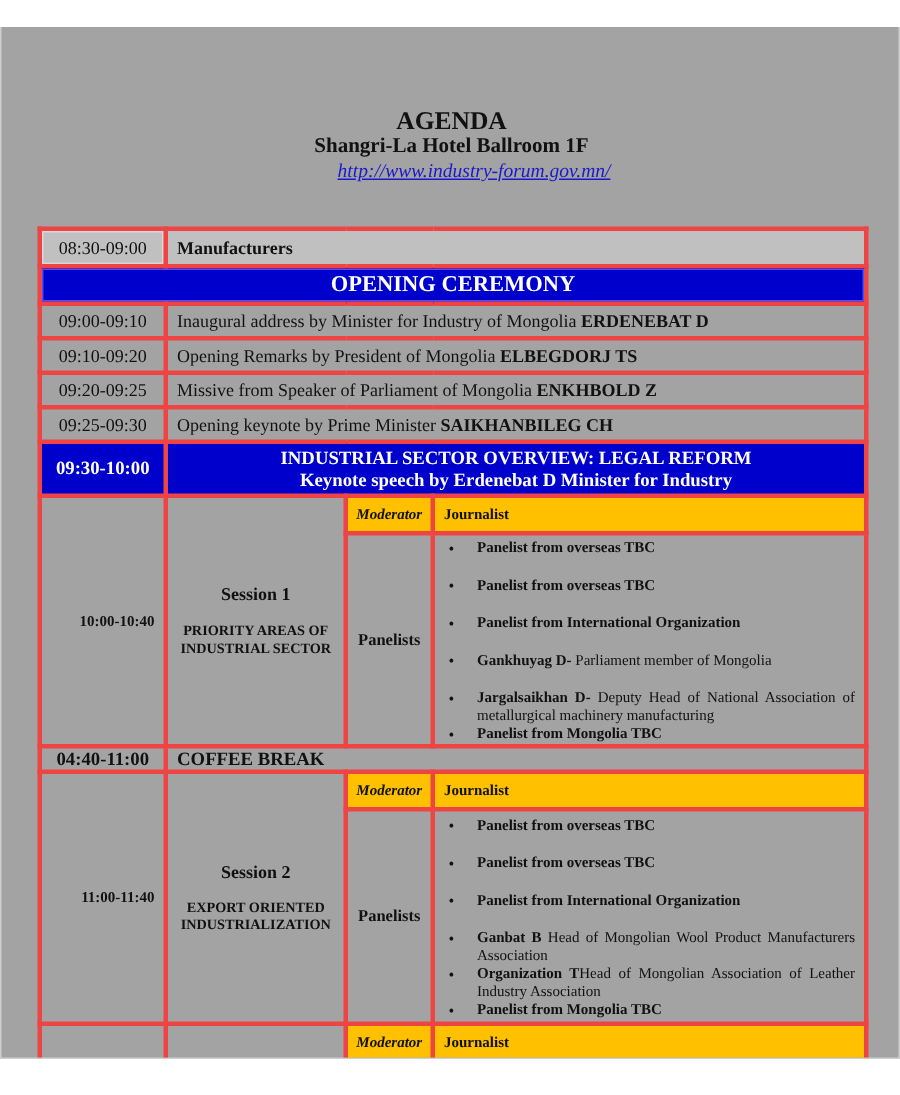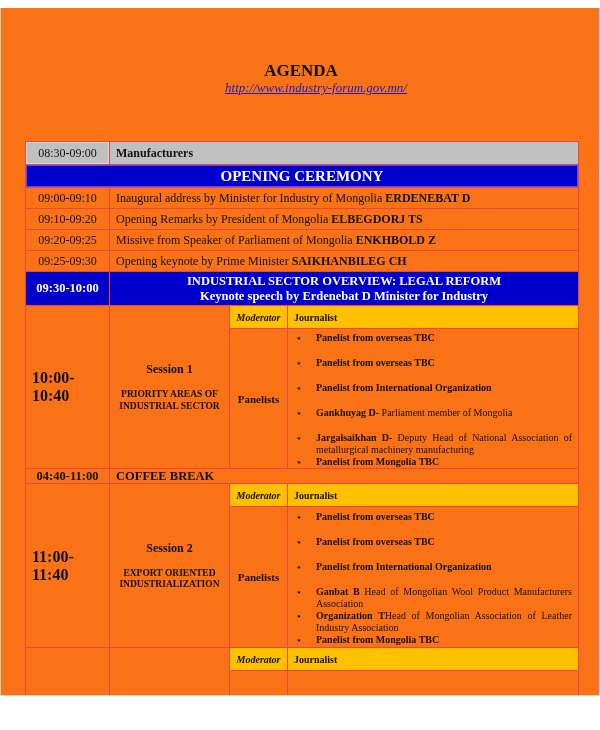--- a/index.html
+++ b/index.html
@@ -1,51 +1,52 @@
 <!DOCTYPE html>
 <html><head>
 <meta charset="utf-8">
 <style>
   html, body { margin: 0; padding: 0; }
   body { width: 600px; height: 730px; background: #ffffff; position: relative; overflow: hidden; font-family: "Liberation Serif", serif; color: #111; }
-  .page { position: absolute; left: 0; top: 8px; width: 598px; height: 687px; border: 1px solid #cfcfcf; border-top: none; background: #f97316; overflow: hidden; text-decoration: underline; }
+  .page { position: absolute; left: 0; top: 18px; width: 598px; height: 687px; border: 1px solid #cfcfcf; border-top: none; background: #a3a3a3; overflow: hidden; text-decoration: underline; }
   .header { position: absolute; top: 53px; left: 0; width: 600px; text-align: center; }
   .header .title { font-size: 17px; font-weight: bold; line-height: 19px; }
   .header .date, .header .venue { font-size: 14px; font-weight: bold; line-height: 16px; }
   .header .url { font-size: 13px; font-style: italic; color: #1a1acc; text-decoration: underline; line-height: 16px; margin-left: 30px; }
   table.agenda { position: absolute; left: 24px; top: 133px; width: 554px; border-collapse: collapse; font-size: 12px; table-layout: fixed; }
-  table.agenda td { border: 1px solid #ef4444; padding: 0 6px; vertical-align: middle; }
+  table.agenda td { border: 3px solid #ef4444; padding: 0 6px; vertical-align: middle; }
   .time { text-align: center; }
   .gray td { background: #c0c0c0; height: 22px; }
   .gray .time { box-shadow: inset 0 0 0 1px #d8d8d8; }
   .blue td { background: #0000cc; color: #fff; font-weight: bold; text-align: center; }
   .blue .banner { font-size: 15px; height: 22px; box-shadow: inset 0 0 0 1px #4d4dff; }
   .blue.sector td { height: 33px; font-size: 12.5px; line-height: 15px; }
   .plain td { height: 20px; }
   .bold { font-weight: bold; }
-  .bigtime { font-weight: bold; font-size: 16px; text-align: left; }
+  .bigtime { font-weight: bold; font-size: 10px; text-align: right; }
   .session { text-align: center; font-weight: bold; }
   .session .s-title { font-size: 12px; margin-bottom: 12px; }
   .session .s-sub { font-size: 9.5px; line-height: 11.5px; }
   .orange { background: #ffc000; font-size: 10px; font-weight: bold; height: 22px; }
   .orange.mod { font-style: italic; text-align: center; padding: 0 2px !important; }
   .panel-label { text-align: center; font-weight: bold; font-size: 11px; }
   ul.plist { margin: 0; padding: 0 0 0 22px; list-style: none; font-size: 10px; }
   ul.plist li { position: relative; line-height: 12px; margin: 0; text-align: justify; }
   ul.plist li::before { content: "•"; position: absolute; left: -19px; font-size: 11px; }
   ul.plist li.gap { margin-bottom: 13px; }
   .pname { font-weight: bold; }
   .coffee td { font-weight: bold; height: 14px; font-size: 12.5px; line-height: 14px; }
 </style>
 </head>
 <body>
 
 <div class="page">
   <div class="header">
     <div class="title">AGENDA</div>
+    <div class="venue">Shangri-La Hotel Ballroom 1F</div>
     <div class="url">http://www.industry-forum.gov.mn/</div>
   </div>
 
   <table class="agenda">
     <colgroup>
       <col style="width:84px">
         <col style="width:120px">
         <col style="width:58px">
         <col>
     </colgroup>

